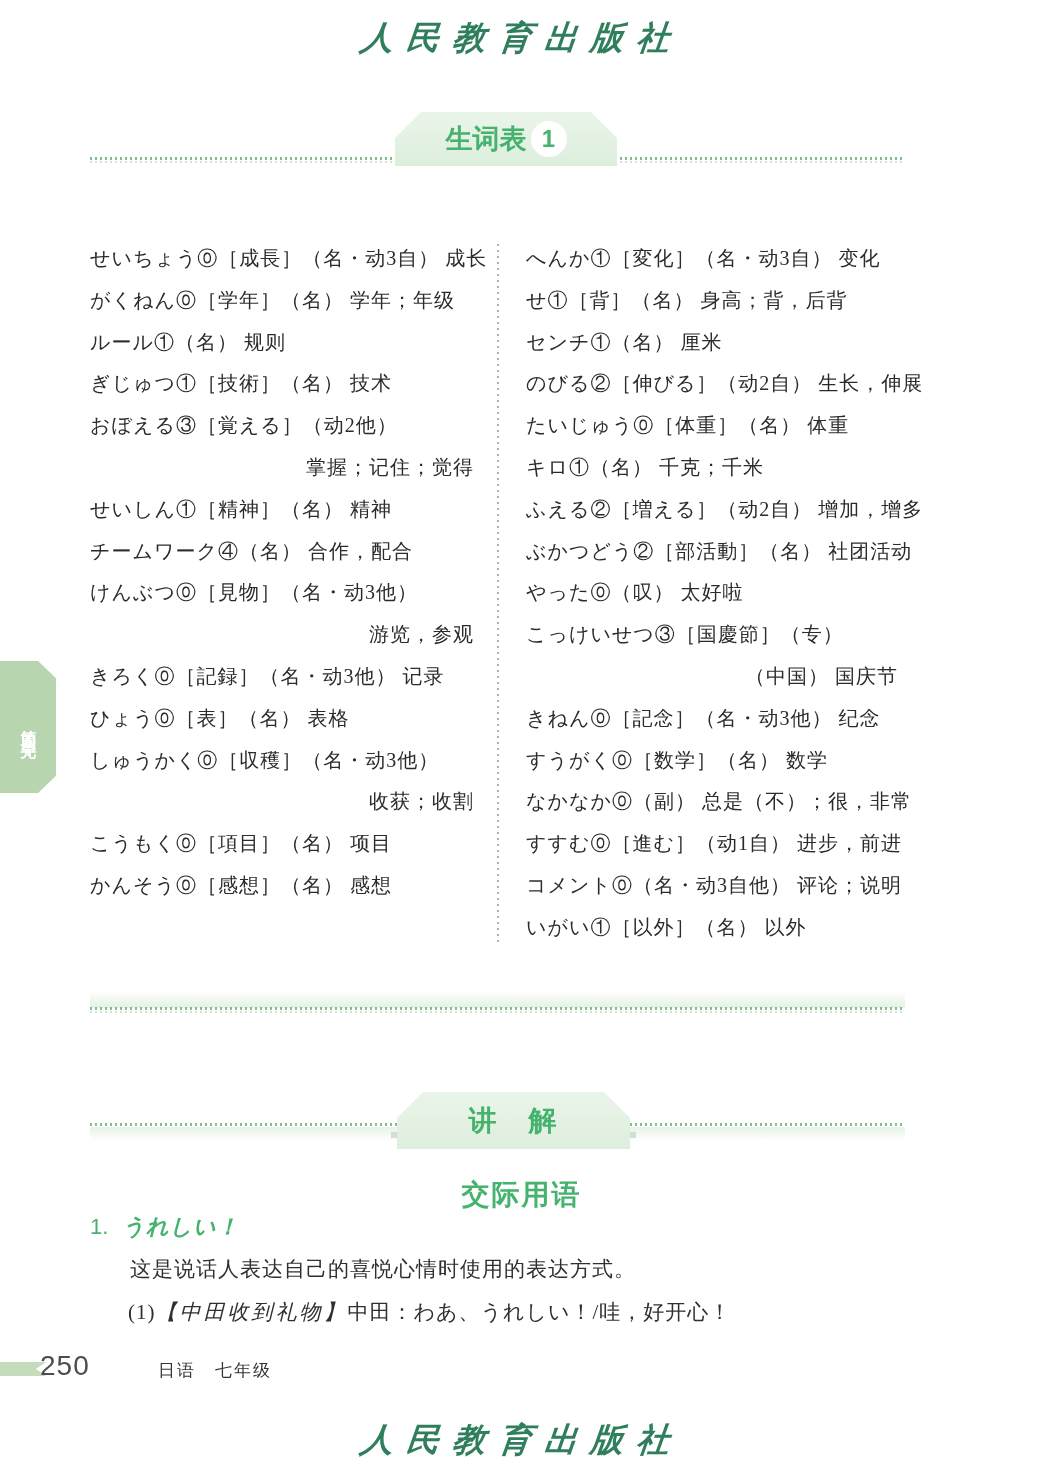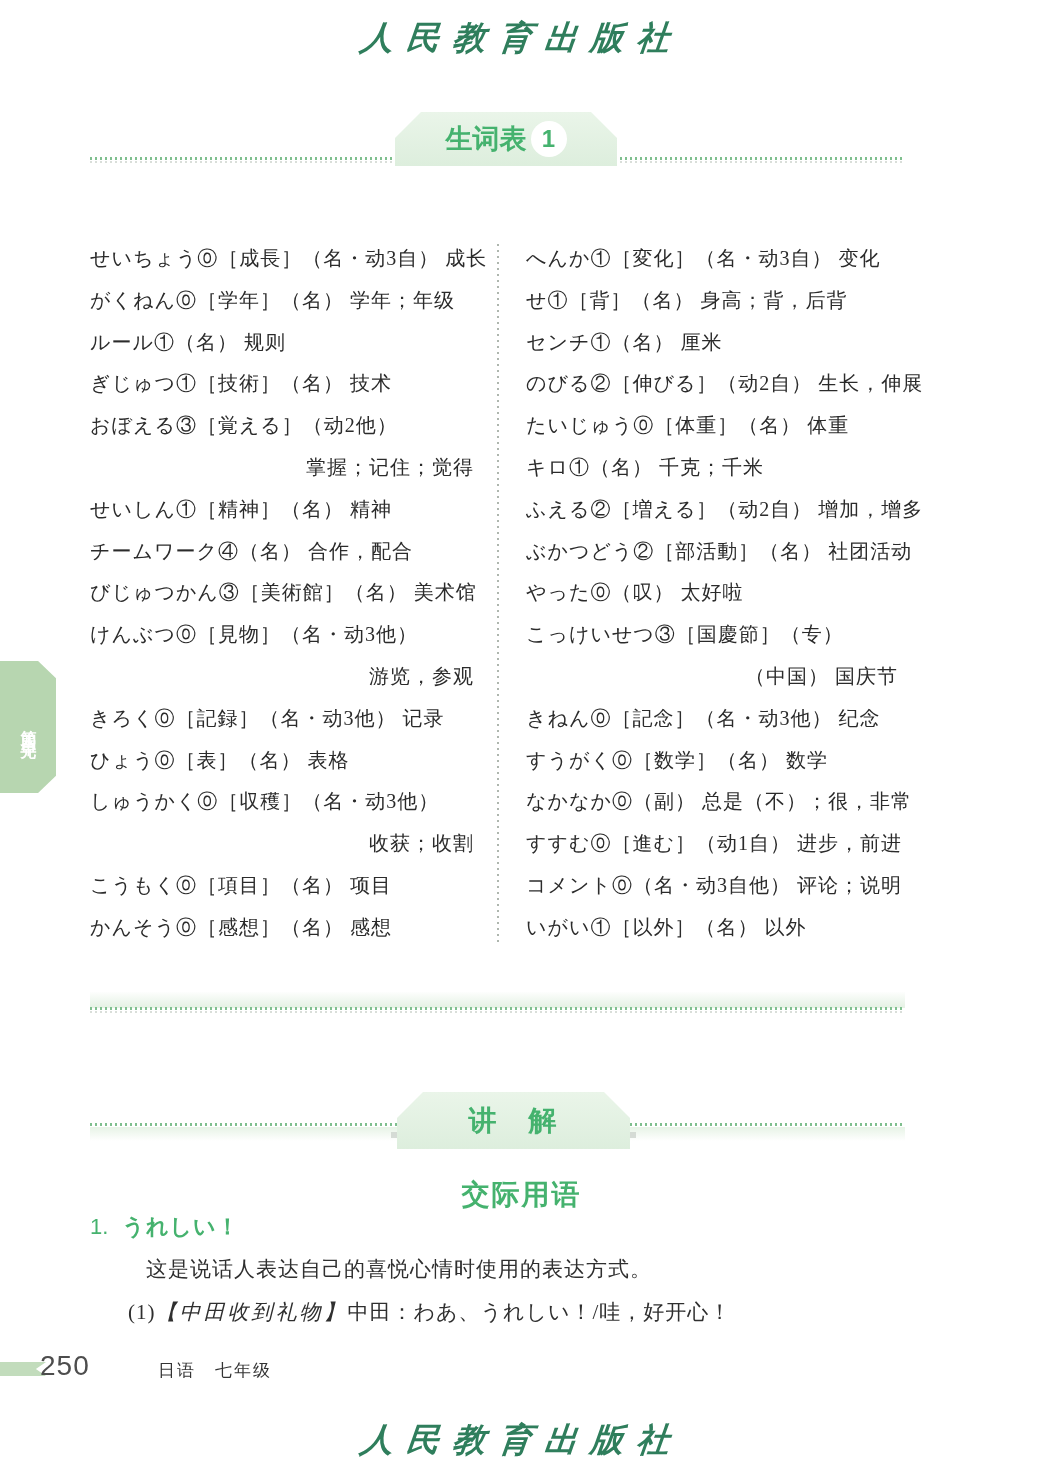--- a/index.html
+++ b/index.html
@@ -97,23 +97,23 @@
     letter-spacing:2px;
     margin-top:16px;
   }
   .item-line { position:absolute; left:90px; top:1212px; font-size:22px; white-space:nowrap; }
   .item-line .item-num {
     color:var(--accent,#45b26e);
     font-family:"Liberation Sans","DejaVu Sans",sans-serif; margin-right:14px;
   }
   .item-line .item-title {
     color:var(--accent,#45b26e); font-weight:600;
-    font-family:"Liberation Sans","DejaVu Sans",sans-serif; letter-spacing:1px;
-  }
-  .para { position:absolute; left:146px; top:1255px; font-size:21px; letter-spacing:1px; white-space:nowrap; }
+    font-family:"Liberation Sans","DejaVu Sans",sans-serif; letter-spacing:1px;font-style:italic;
+  }
+  .para { position:absolute; left:130px; top:1255px; font-size:21px; letter-spacing:1px; white-space:nowrap; }
   .example { position:absolute; left:128px; top:1298px; font-size:21px; letter-spacing:1px; white-space:nowrap; }
   .example .kai { font-style:italic; letter-spacing:3px; }
 
   
   .footer-bar {
     position:absolute; left:0; top:1362px; width:46px; height:14px;
     background:var(--tab_bg,#cfe4cb); opacity:.85;
     clip-path:polygon(0 0, 100% 0, 78% 50%, 100% 100%, 0 100%);
   }
   .page-number {
@@ -147,21 +147,20 @@
 
   <div class="vocab-col" id="vocab-col-left">
       <div class="vocab-line">せいちょう⓪［成長］（名・动3自） 成长</div>
       <div class="vocab-line">がくねん⓪［学年］（名） 学年；年级</div>
       <div class="vocab-line">ルール①（名） 规则</div>
       <div class="vocab-line">ぎじゅつ①［技術］（名） 技术</div>
       <div class="vocab-line">おぼえる③［覚える］（动2他）</div>
       <div class="vocab-line cont">掌握；记住；觉得</div>
       <div class="vocab-line">せいしん①［精神］（名） 精神</div>
       <div class="vocab-line">チームワーク④（名） 合作，配合</div>
-      <div class="vocab-line">びじゅつかん③［美術館］（名） 美术馆</div>
       <div class="vocab-line">けんぶつ⓪［見物］（名・动3他）</div>
       <div class="vocab-line cont">游览，参观</div>
       <div class="vocab-line">きろく⓪［記録］（名・动3他） 记录</div>
       <div class="vocab-line">ひょう⓪［表］（名） 表格</div>
       <div class="vocab-line">しゅうかく⓪［収穫］（名・动3他）</div>
       <div class="vocab-line cont">收获；收割</div>
       <div class="vocab-line">こうもく⓪［項目］（名） 项目</div>
       <div class="vocab-line">かんそう⓪［感想］（名） 感想</div>
     </div>
   <div class="col-divider"></div>

